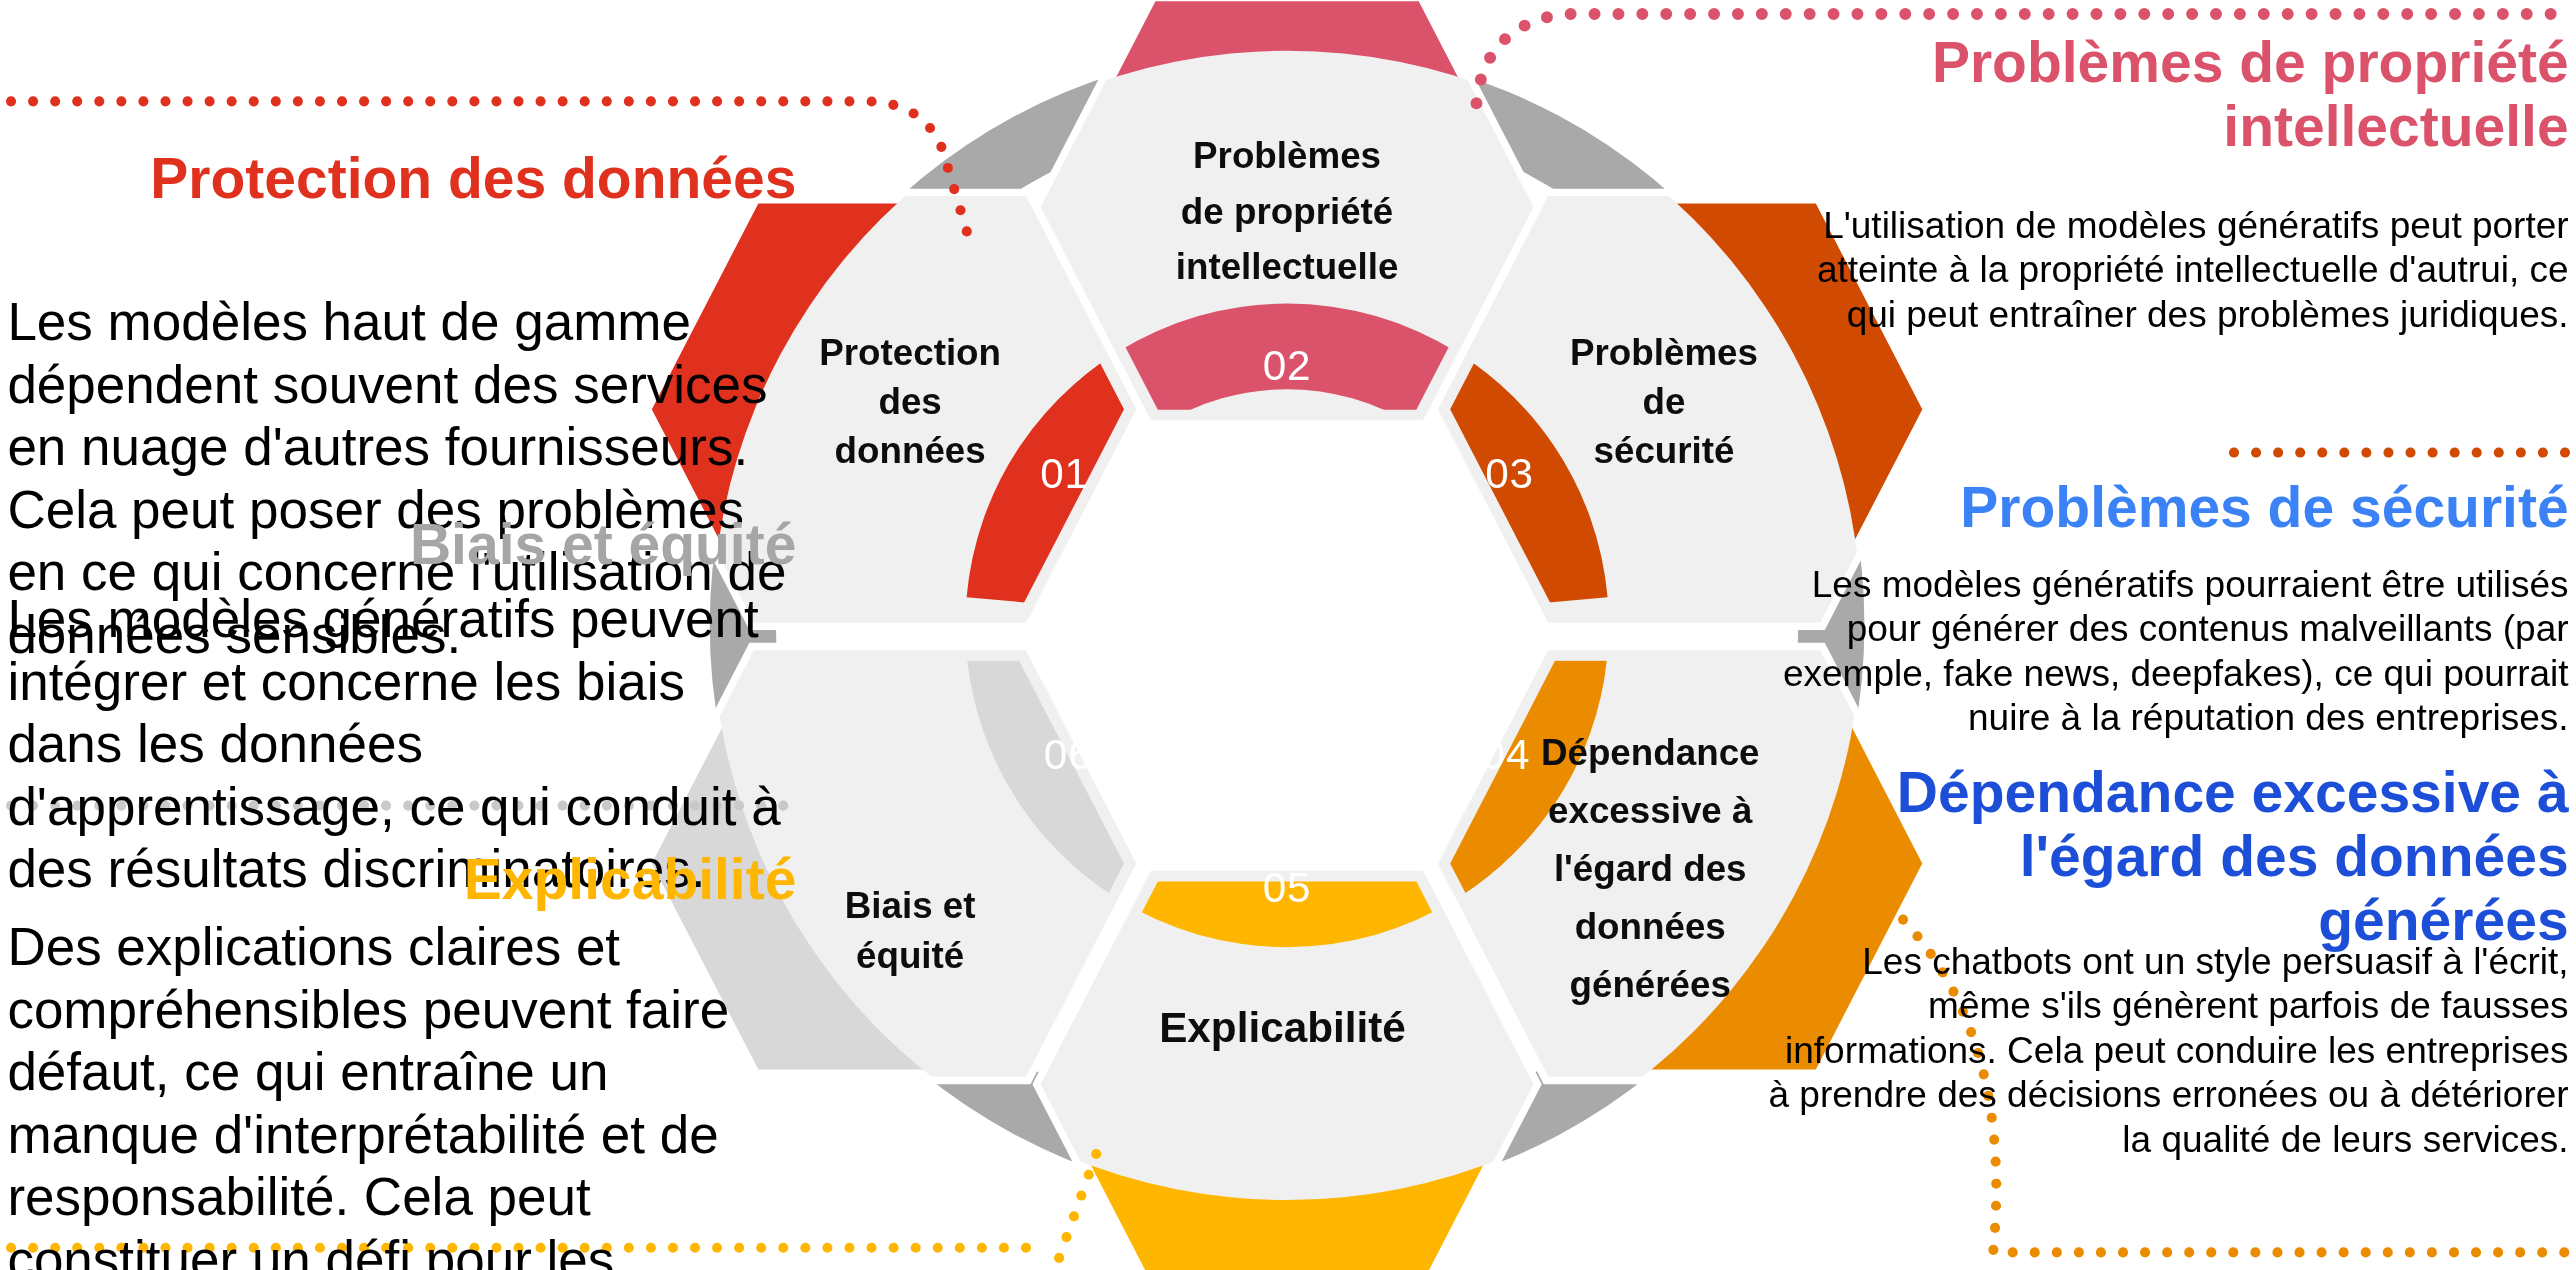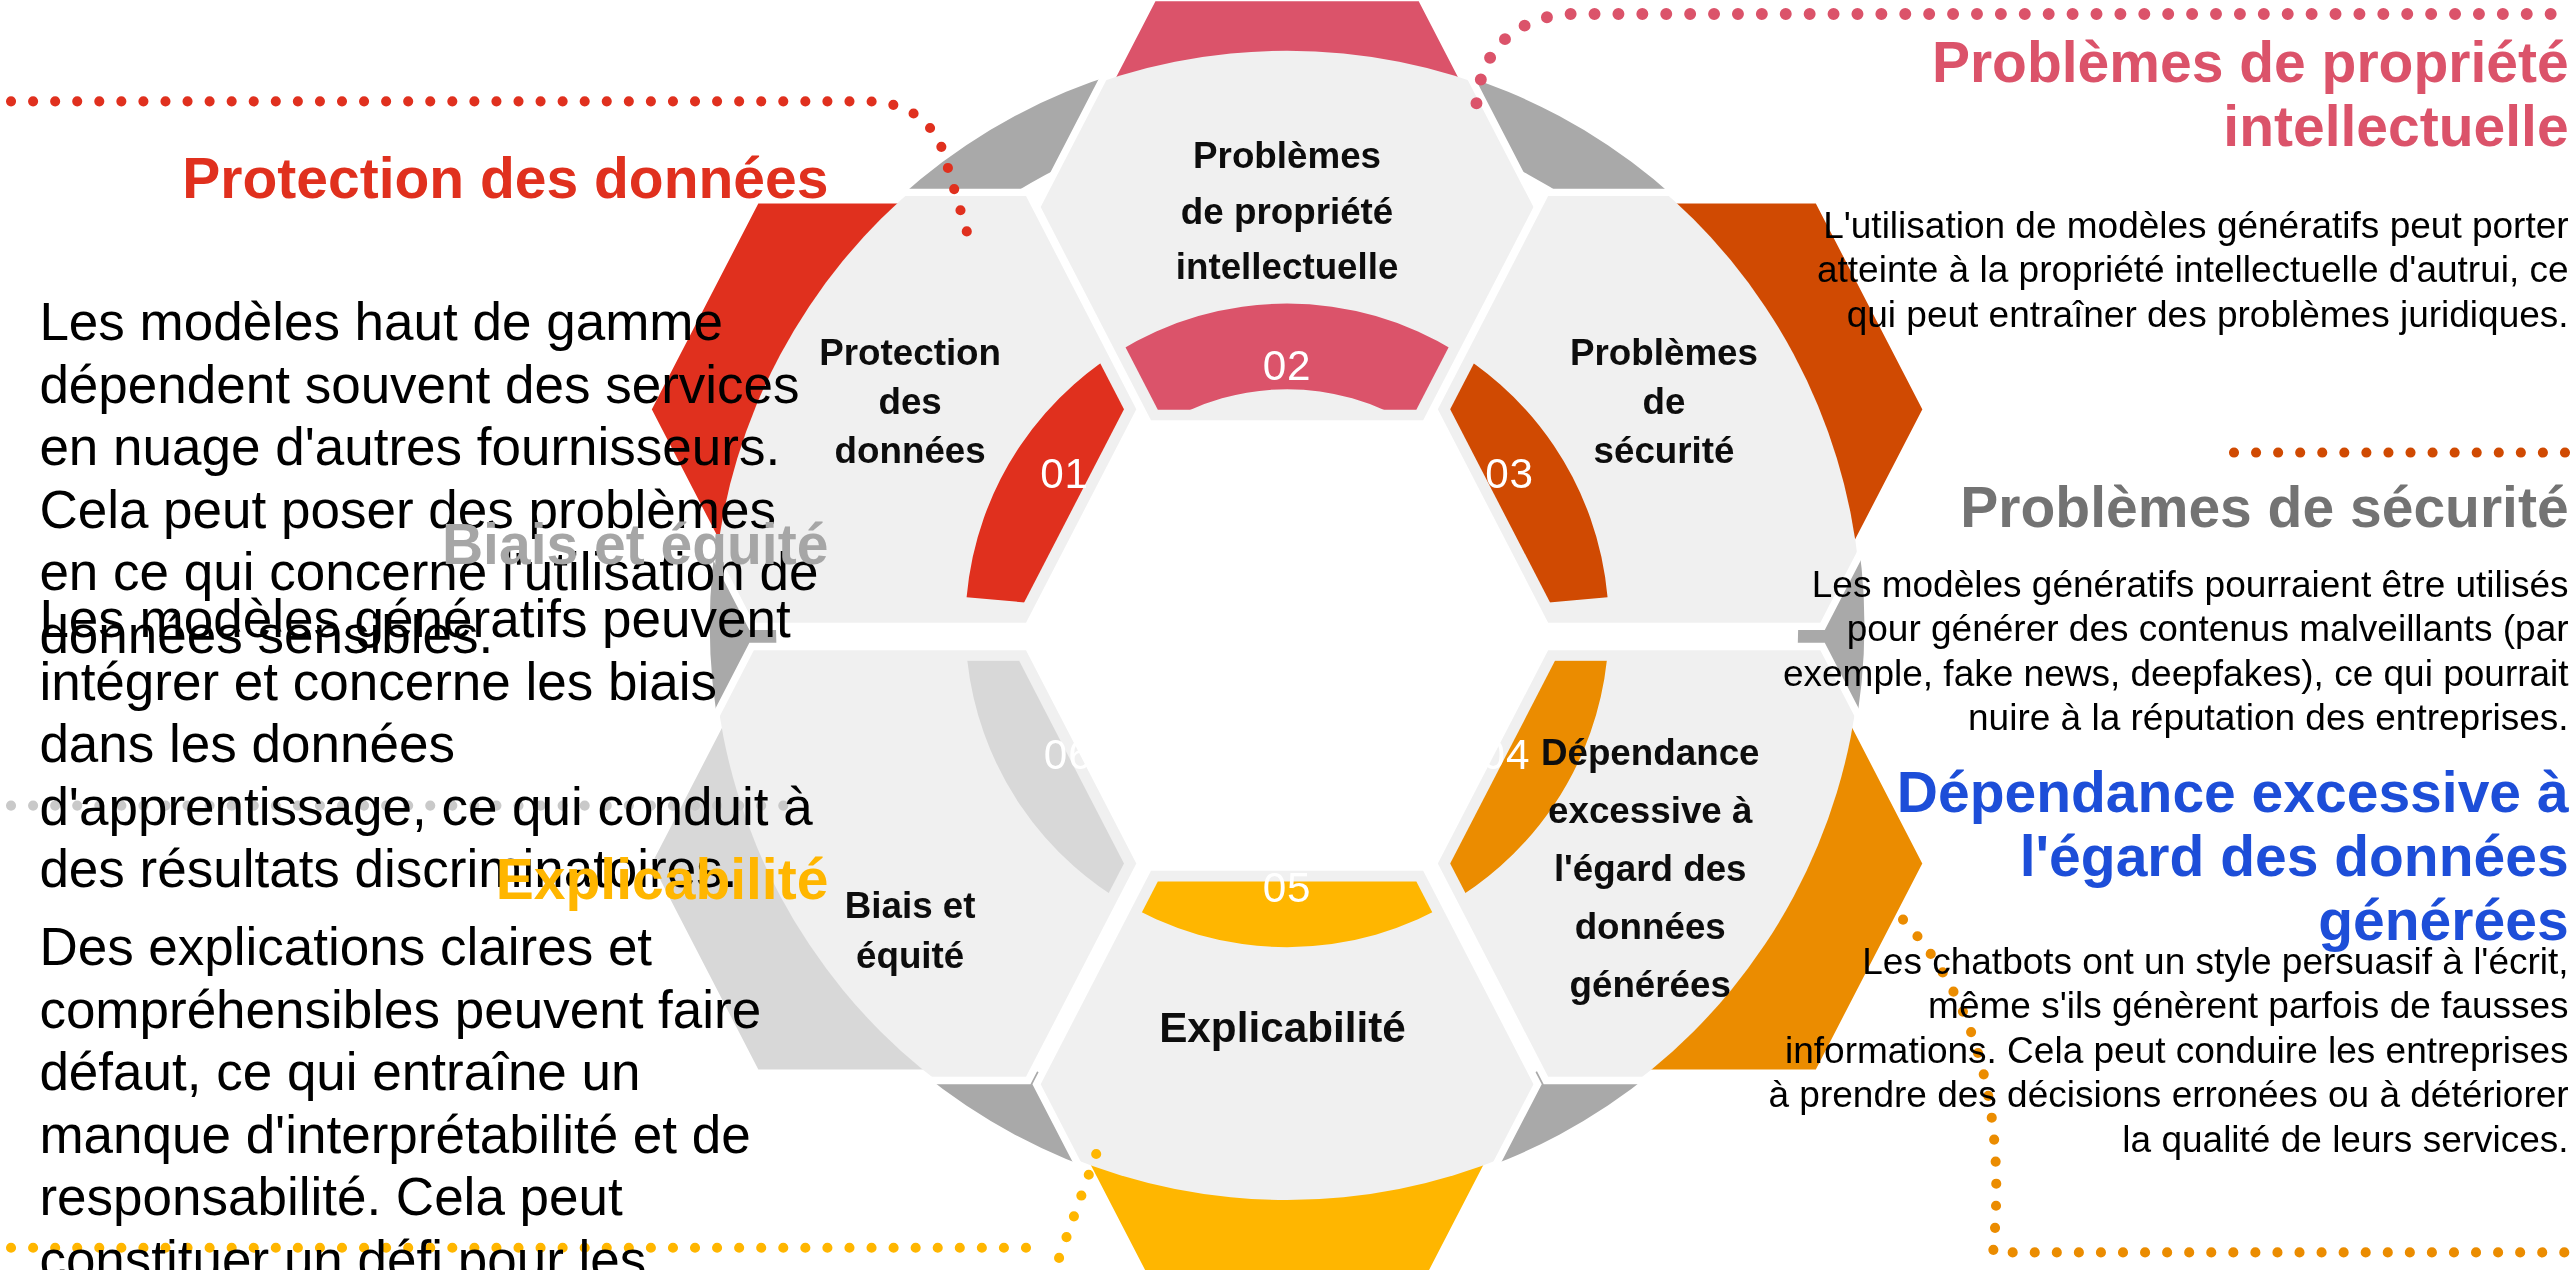--- a/index.html
+++ b/index.html
@@ -2,25 +2,25 @@
 <html style="font-size:14.7px"><head>
 <meta charset="utf-8">
 <style>
   html,body{margin:0;padding:0;background:#fff;}
   .stage{position:relative;width:2576px;height:1271px;background:#fff;overflow:hidden;
          font-family:"Liberation Sans","DejaVu Sans",sans-serif;}
   .stage svg{position:absolute;left:0;top:0;}
   .tblock{position:absolute;}
   .tblock h2{margin:0;font-size:57px;font-weight:bold;line-height:1.12;text-align:right;}
   .tblock p{margin:0;font-size:53px;line-height:1.18;color:#000;}
-  .left-col{left:7.4px;width:789px;text-align:left;margin-left:32px;}
+  .left-col{left:7.4px;width:789px;text-align:left;}
   .right-col{right:7.4px;width:809px;text-align:right;}
   .right-col p{font-size:37px;line-height:1.2;}
   .c-red{color:#E0301E;} .c-gray{color:#A6A6A6;} .c-amber{color:#FFB600;}
-  .c-rose{color:#DB536A;} .c-dkorange{color:#737373;} .c-orange{color:#1d4ed8;}
+  .c-rose{color:#DB536A;} .c-dkorange{color:#3b82f6;} .c-orange{color:#1d4ed8;}
   .hexlabel{font-size:40px;font-weight:bold;fill:#0d0d0d;text-anchor:middle;}
   .hexnum{font-size:46px;fill:#ffffff;text-anchor:middle;letter-spacing:1px;}
   .dots{fill:none;stroke-linecap:round;}
 </style>
 </head>
 <body>
 
 <div class="stage">
 
   <svg width="2576" height="1271" viewBox="0 0 2802 1382">

